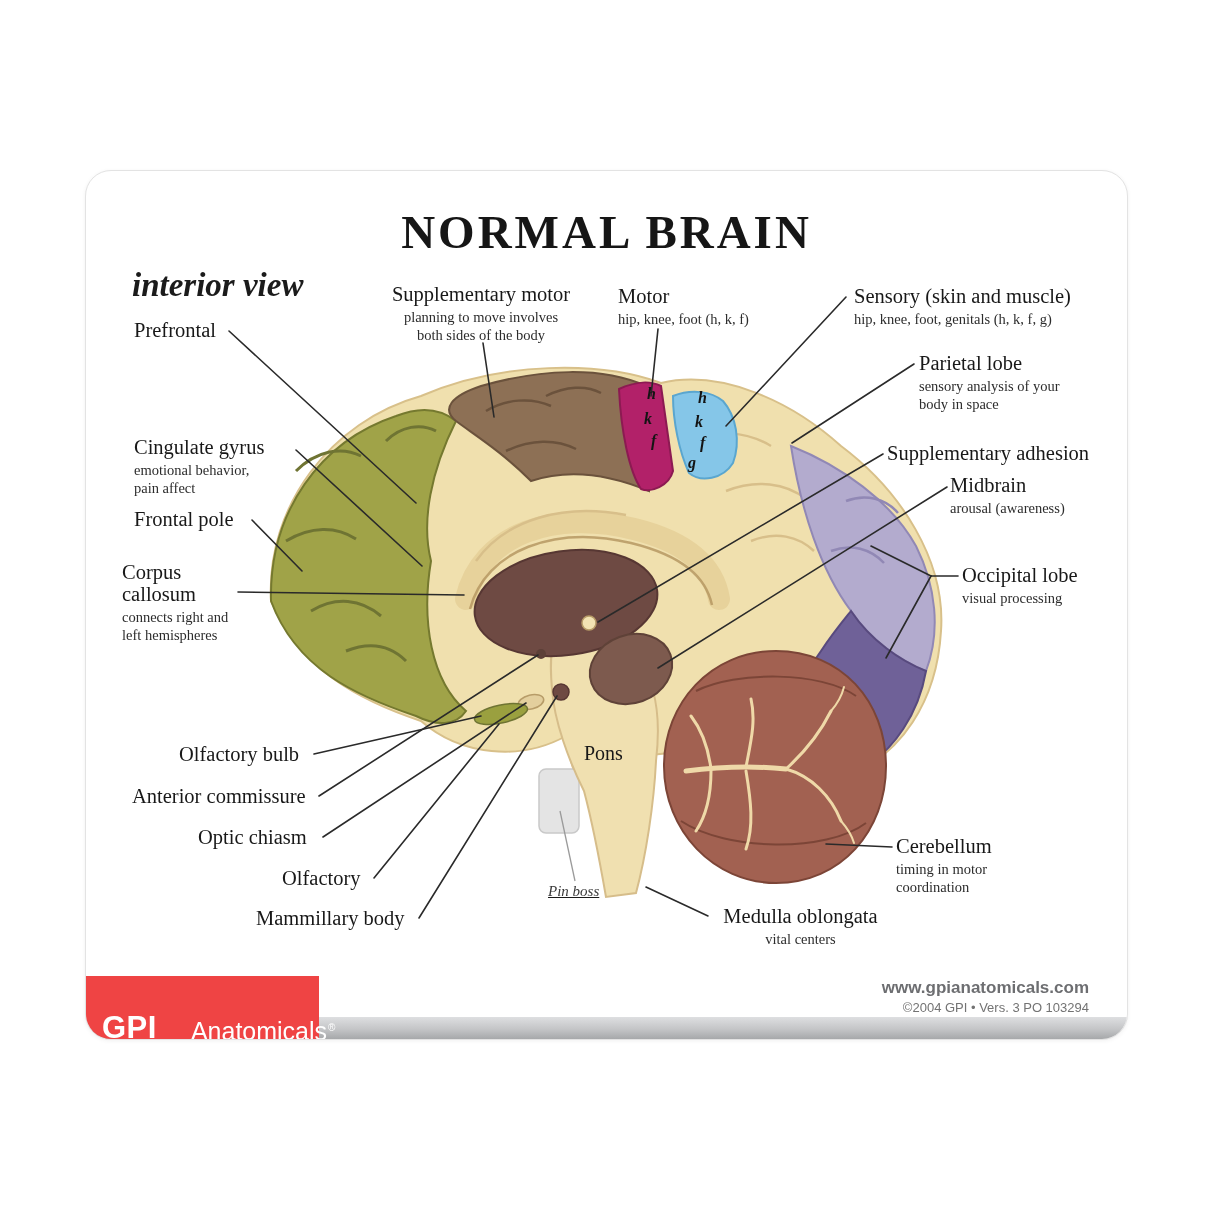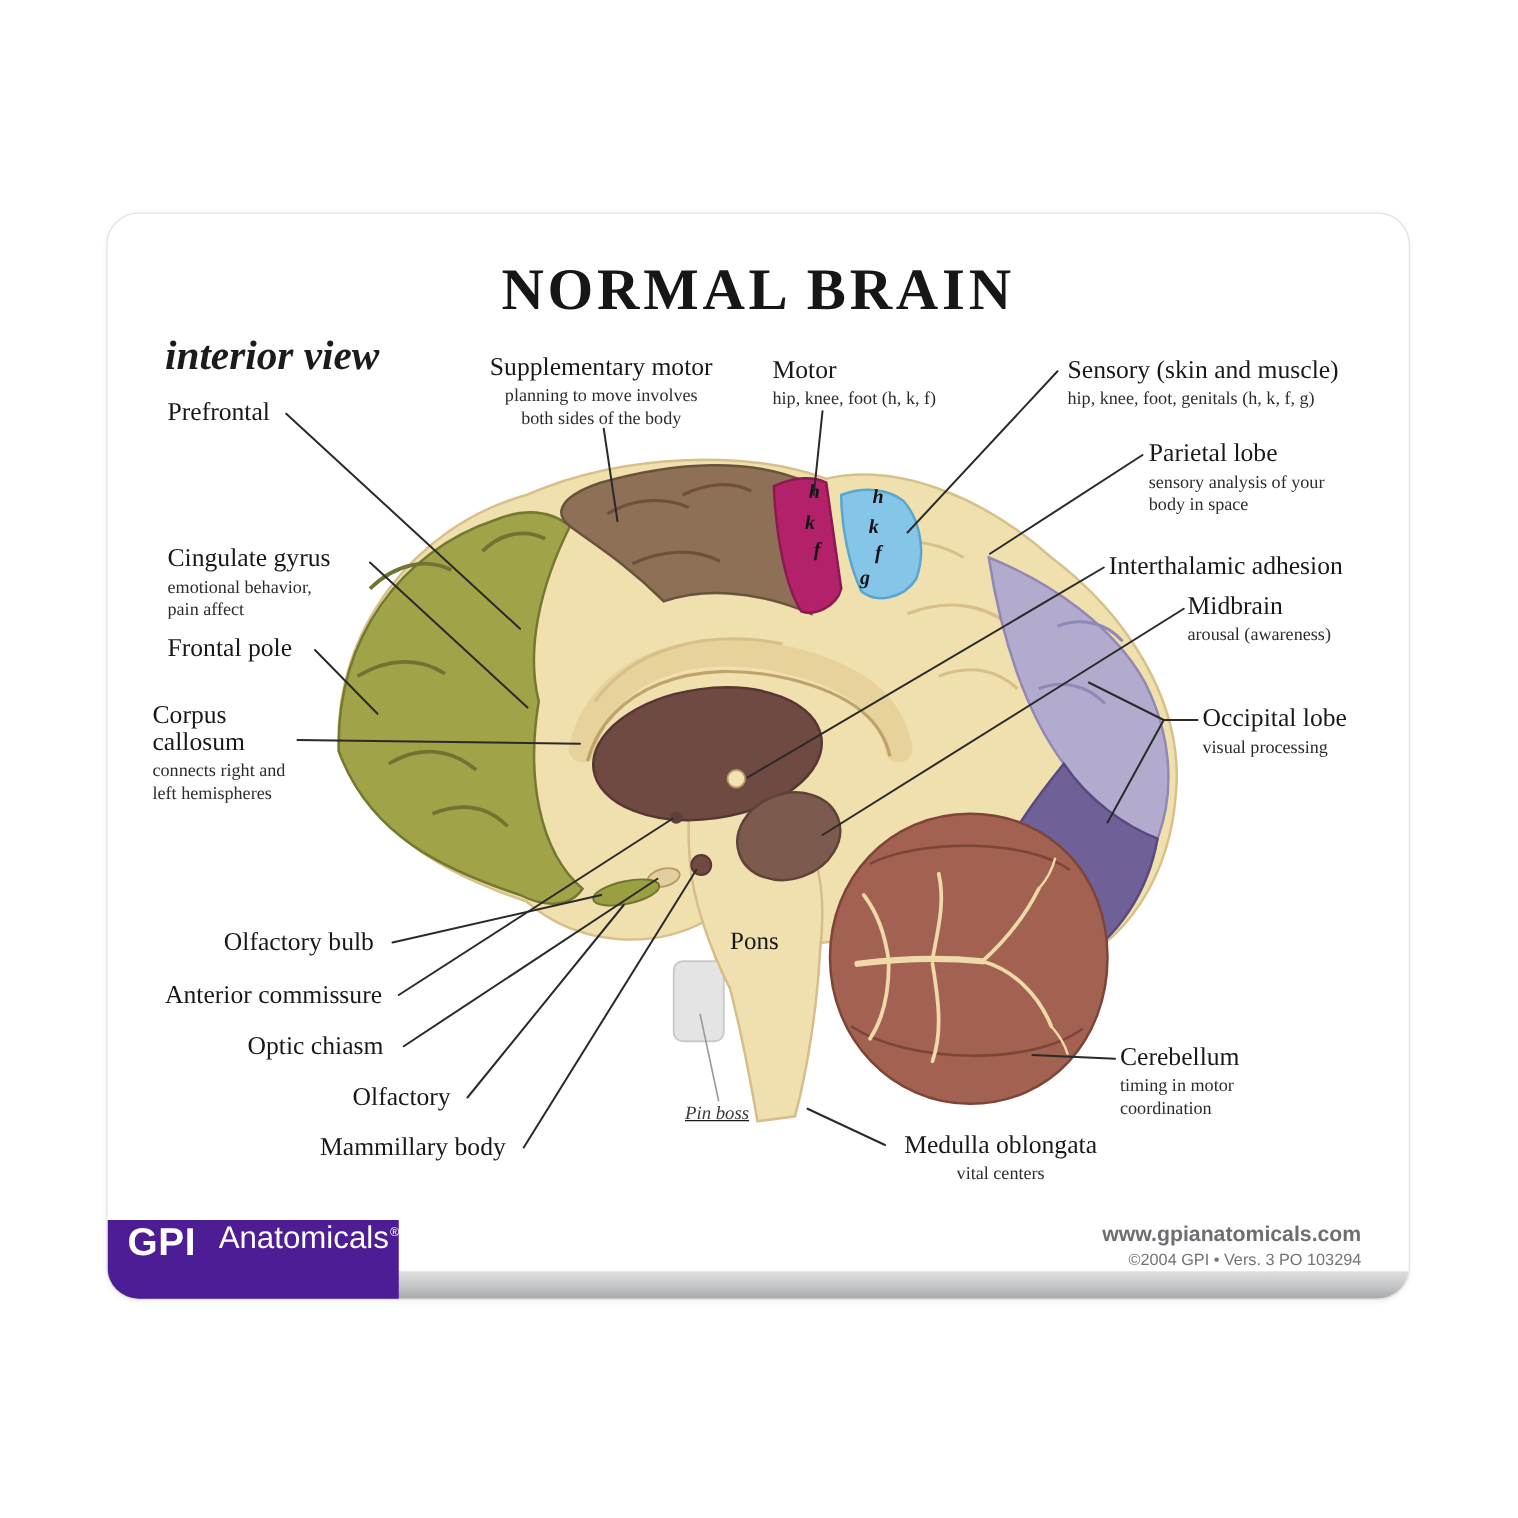--- a/index.html
+++ b/index.html
@@ -23,27 +23,27 @@
   .label-block { position:absolute; line-height:1.05; }
   .lbl-t { font-size:20.5px; color:#181818; white-space:pre-line; line-height:1.08; }
   .lbl-d { font-size:14.5px; color:#2c2c2c; white-space:pre-line; line-height:1.2; margin-top:4px; }
   .center-lbl .lbl-t { font-size:20px; }
   .pin-lbl .lbl-t { font-size:15px; font-style:italic; color:#3a3a3a; }
   .ta-center { text-align:center; }
   .model-letter {
     position:absolute; font-style:italic; font-weight:700; font-size:16px; color:#141414;
   }
   .footer-orange {
-    position:absolute; left:0; top:805px; width:233px; height:70px; background:#4c1d95;
-    display:flex; align-items:flex-start; padding-left:16px; z-index:3;
+    position:absolute; left:0; top:805px; width:233px; height:70px; background:#ef4444;
+    display:flex; align-items:flex-end; padding-left:16px; z-index:3;
     font-family:"Liberation Sans", sans-serif; color:#fff;
   }
   .gpi { font-size:31px; font-weight:700; letter-spacing:0.5px; }
   .brand-divider { width:2px; height:34px; background:#fff; opacity:.95; margin:0 9px 0 9px; }
-  .anatomicals { font-size:25px; font-weight:400; }
+  .anatomicals { font-size:25px; font-weight:400;margin-left:16px; }
   .reg { font-size:10px; vertical-align:super; margin-left:1px; }
   .gray-bar {
     position:absolute; left:0; bottom:0; width:100%; height:22px; z-index:2;
     background:linear-gradient(180deg,#dedfe1 0%, #c4c5c7 55%, #a6a8aa 100%);
   }
   .site {
     position:absolute; right:38px; top:807px; z-index:3; text-align:right;
     font-family:"Liberation Sans", sans-serif; font-size:17px; font-weight:700; color:#6d6e71;
   }
   .copy {
@@ -222,21 +222,21 @@
     <div class="label-block" style="left:768px; top:114px;">
       <div class="lbl-t">Sensory (skin and muscle)</div>
       <div class="lbl-d">hip, knee, foot, genitals (h, k, f, g)</div>
     </div>
     <div class="label-block" style="left:833px; top:181px;">
       <div class="lbl-t">Parietal lobe</div>
       <div class="lbl-d">sensory analysis of your
 body in space</div>
     </div>
     <div class="label-block" style="left:801px; top:271px;">
-      <div class="lbl-t">Interthalamic adhesion</div>
+      <div class="lbl-t">Supplementary adhesion</div>
     </div>
     <div class="label-block" style="left:864px; top:303px;">
       <div class="lbl-t">Midbrain</div>
       <div class="lbl-d">arousal (awareness)</div>
     </div>
     <div class="label-block" style="left:876px; top:393px;">
       <div class="lbl-t">Occipital lobe</div>
       <div class="lbl-d">visual processing</div>
     </div>
     <div class="label-block" style="left:810px; top:664px;">

